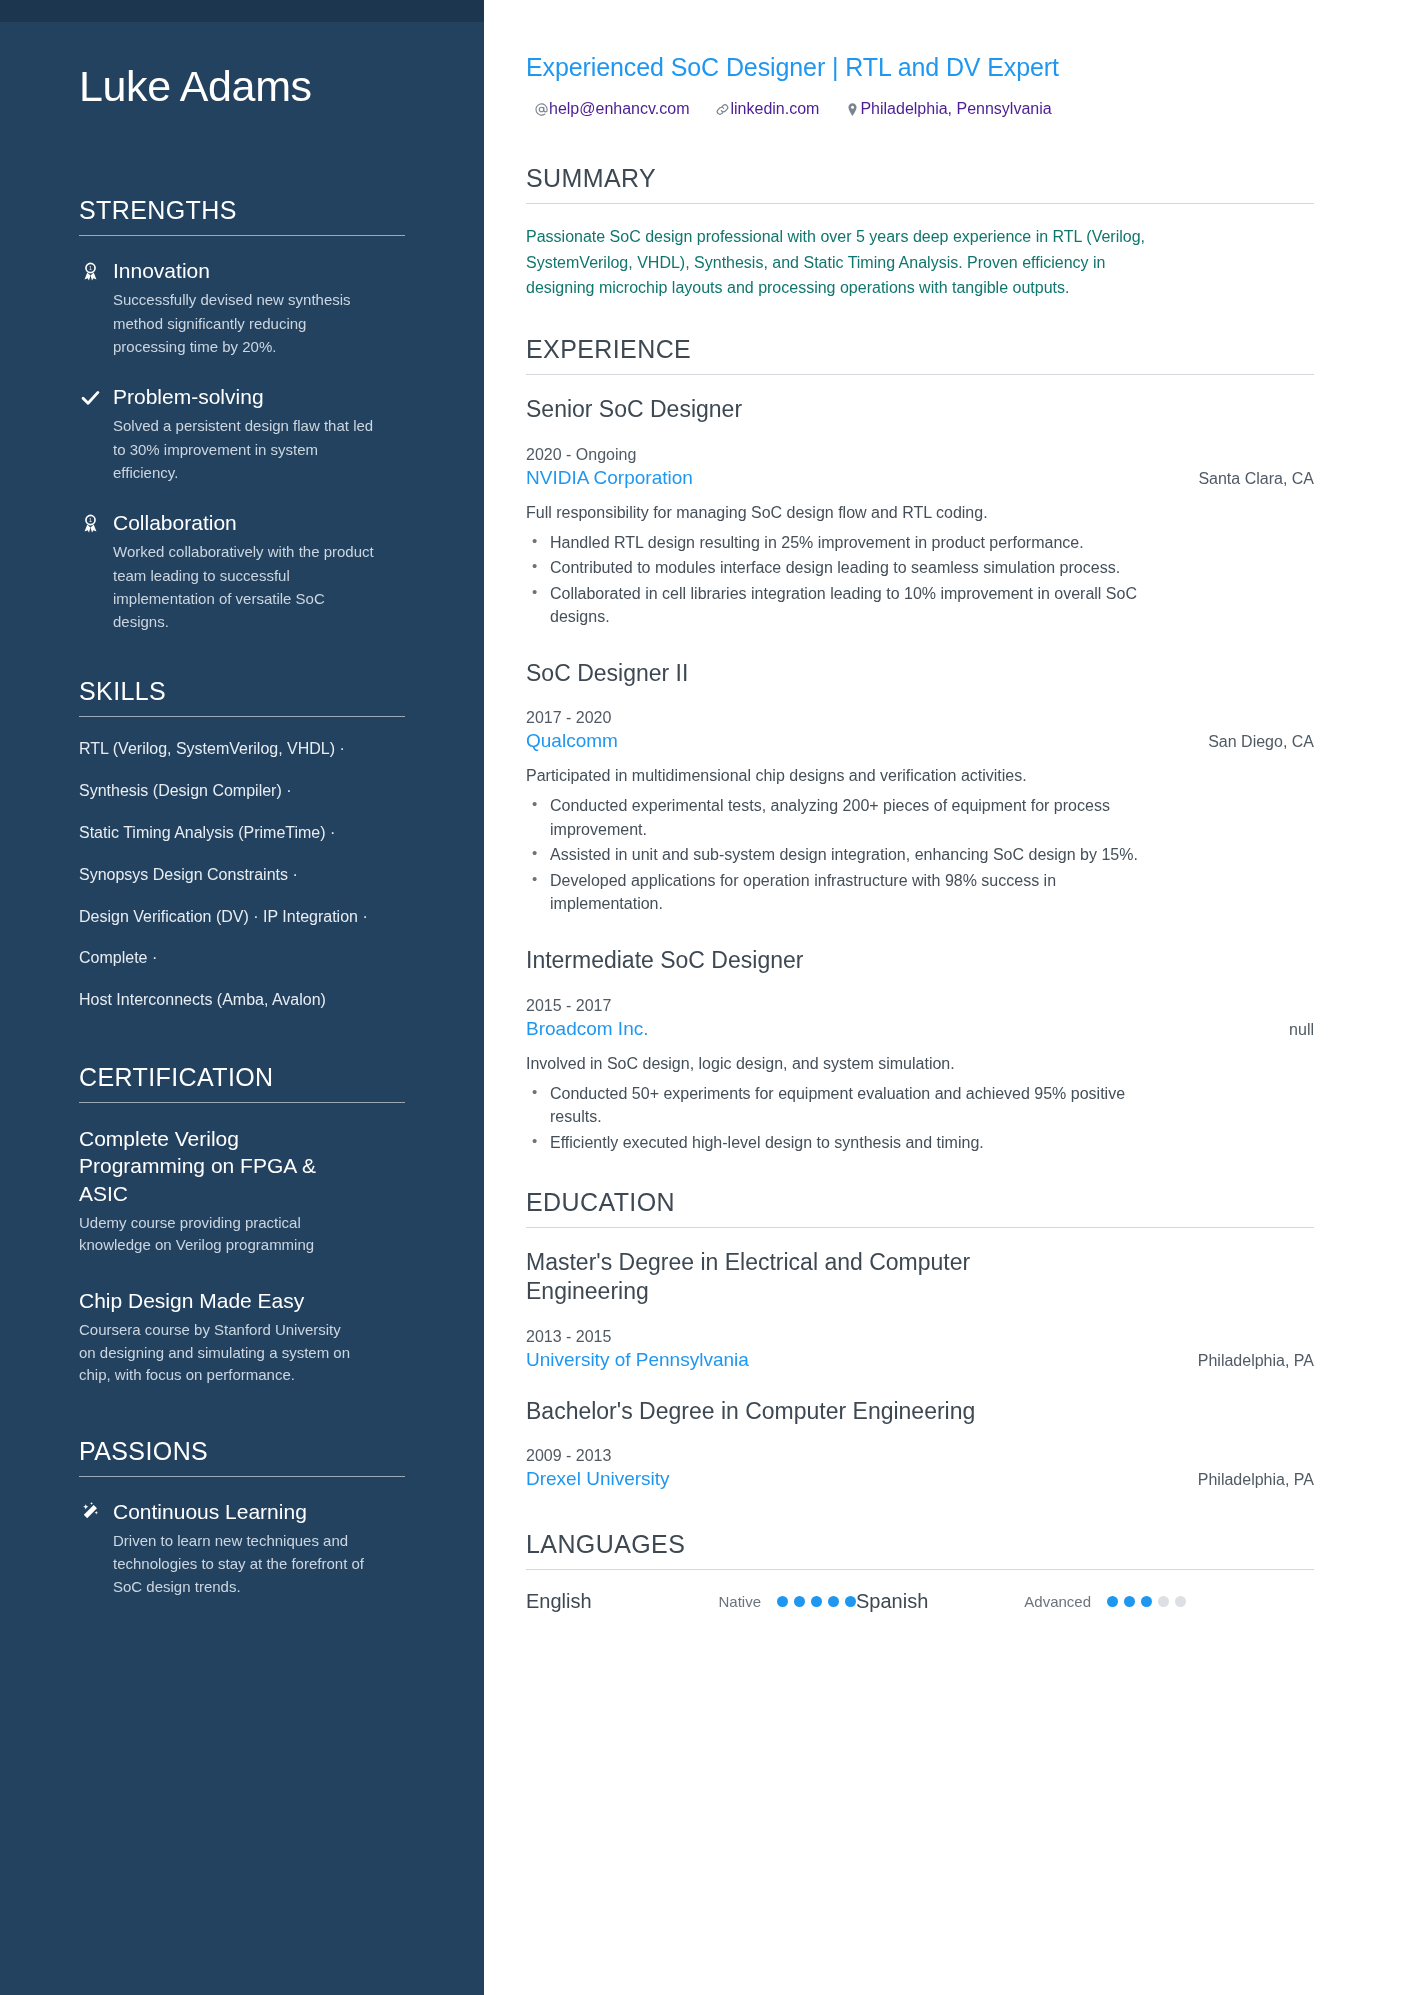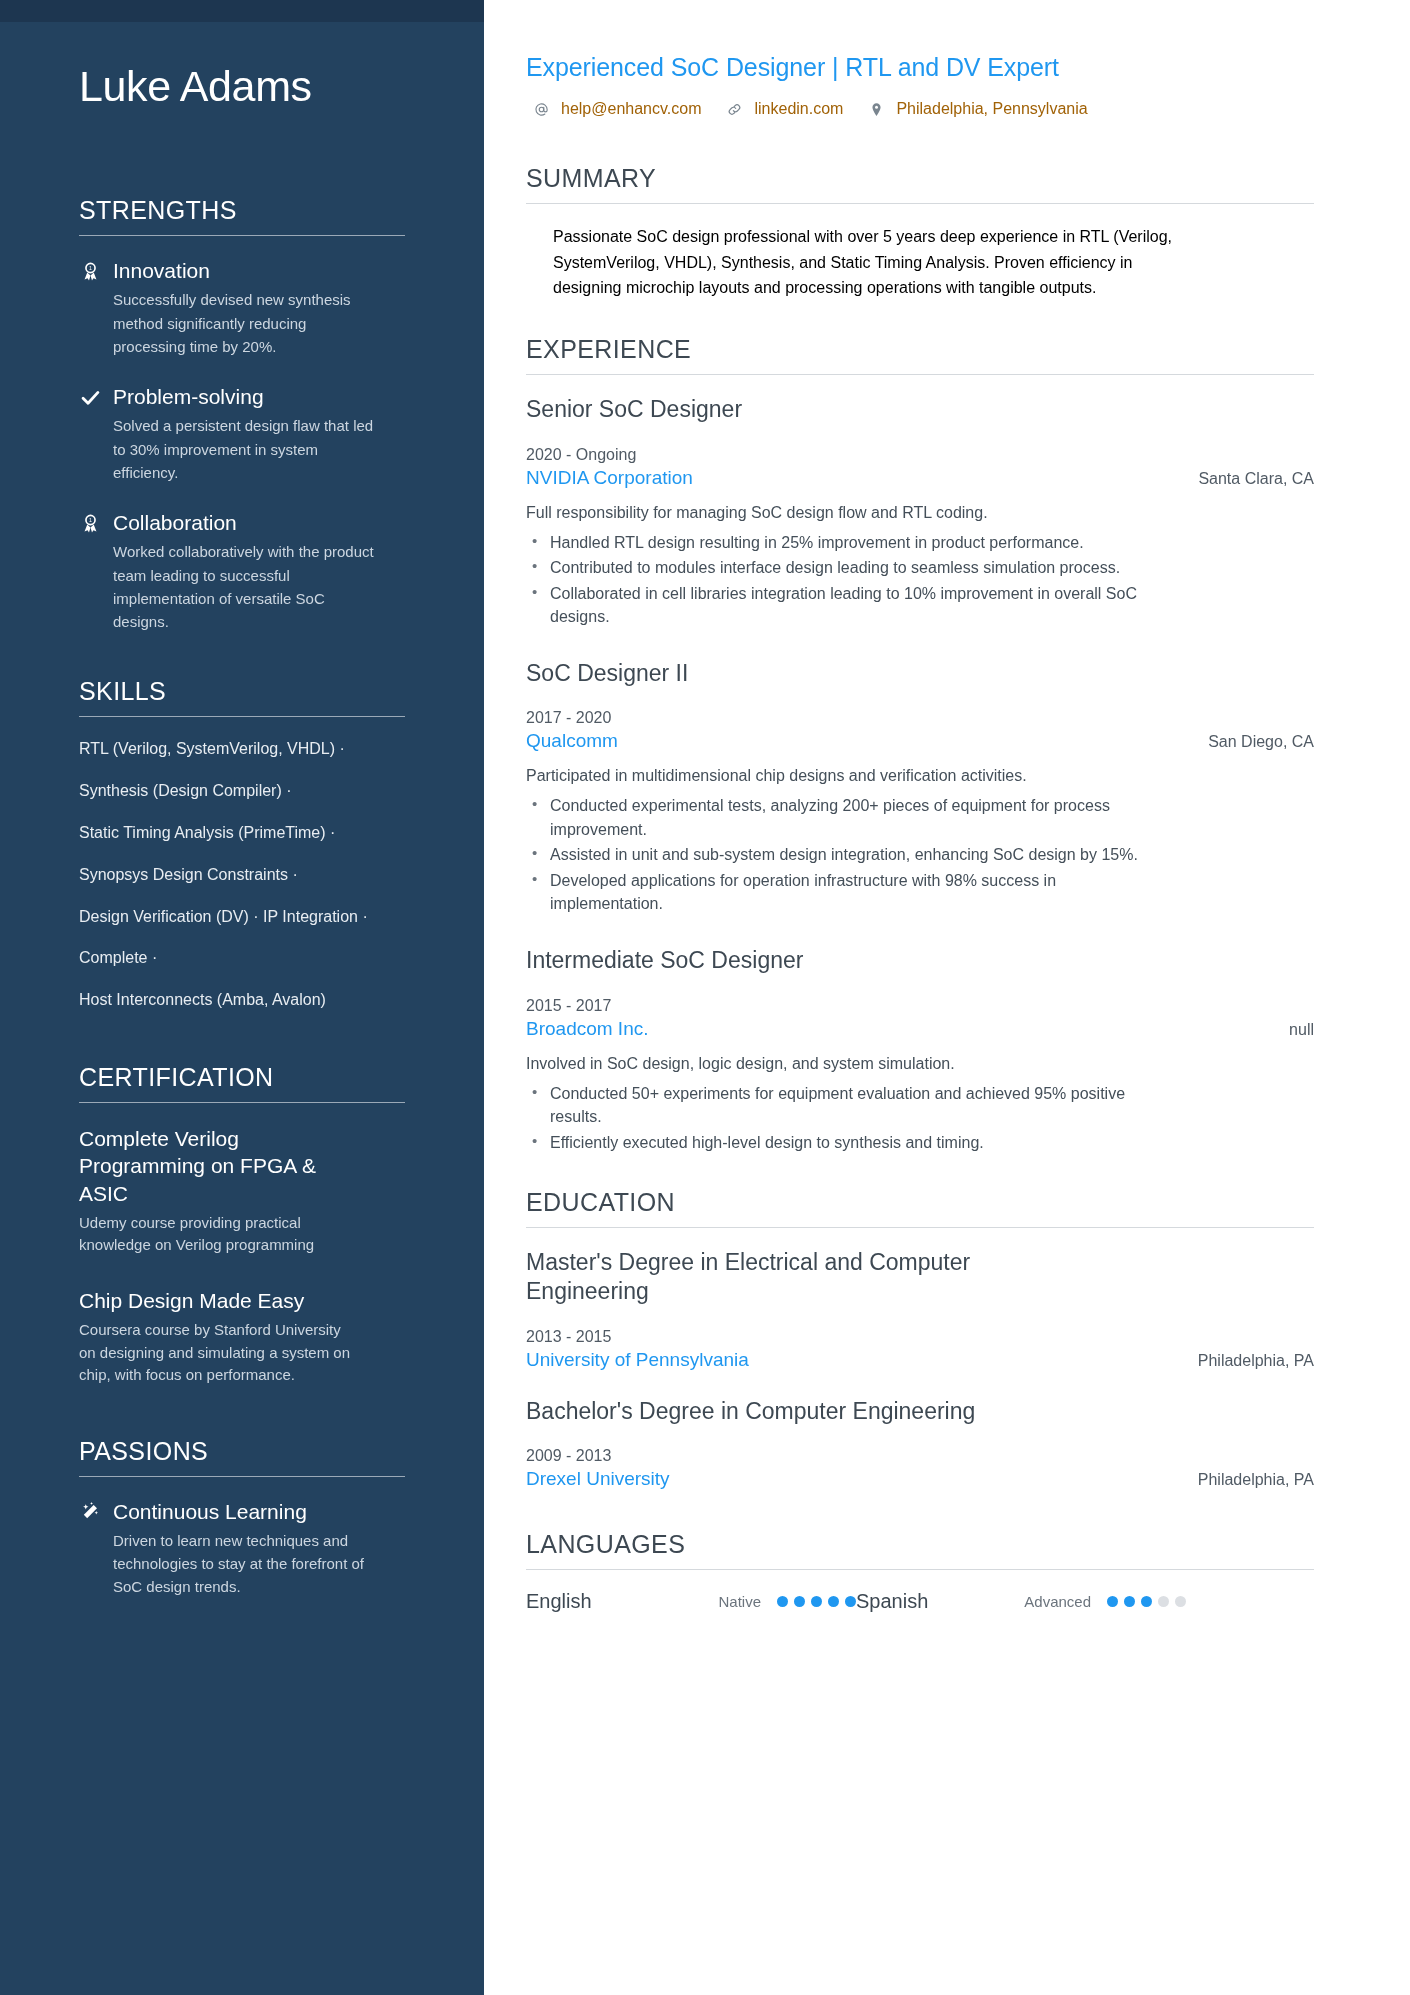--- a/index.html
+++ b/index.html
@@ -128,23 +128,23 @@
   .contact-row {
     display: flex;
     align-items: center;
     gap: 26px;
     margin-bottom: 46px;
     padding-left: 8px;
   }
   .contact-item {
     display: inline-flex;
     align-items: center;
-    gap: 12px;
-    font-size: 16px;
-    color: #a16207;
+    gap: 0;
+    font-size: 16px;
+    color: #4c1d95;
     text-align: center;
   }
   .contact-icon {
     width: 15px; height: 15px;
     display: inline-flex; align-items: center; justify-content: center;
     color: #7a858f;
     flex: 0 0 15px;
   }
   .contact-icon svg { display: block; }
 
@@ -157,23 +157,22 @@
     padding-bottom: 10px;
   }
   .m-rule {
     height: 1px;
     background: #d5d9dd;
     margin-bottom: 20px;
   }
   .summary-text {
     font-size: 16px;
     line-height: 1.6;
-    color: #000000;
+    color: #0f766e;
     max-width: 630px;
-    margin-left: 27px;
   }
 
   .entry { margin-bottom: 30px; }
   .entry:last-child { margin-bottom: 0; margin-top: 14px; }
   .entry-row {
     display: flex;
     justify-content: space-between;
     align-items: flex-start;
     gap: 16px;
     flex-direction: column;

